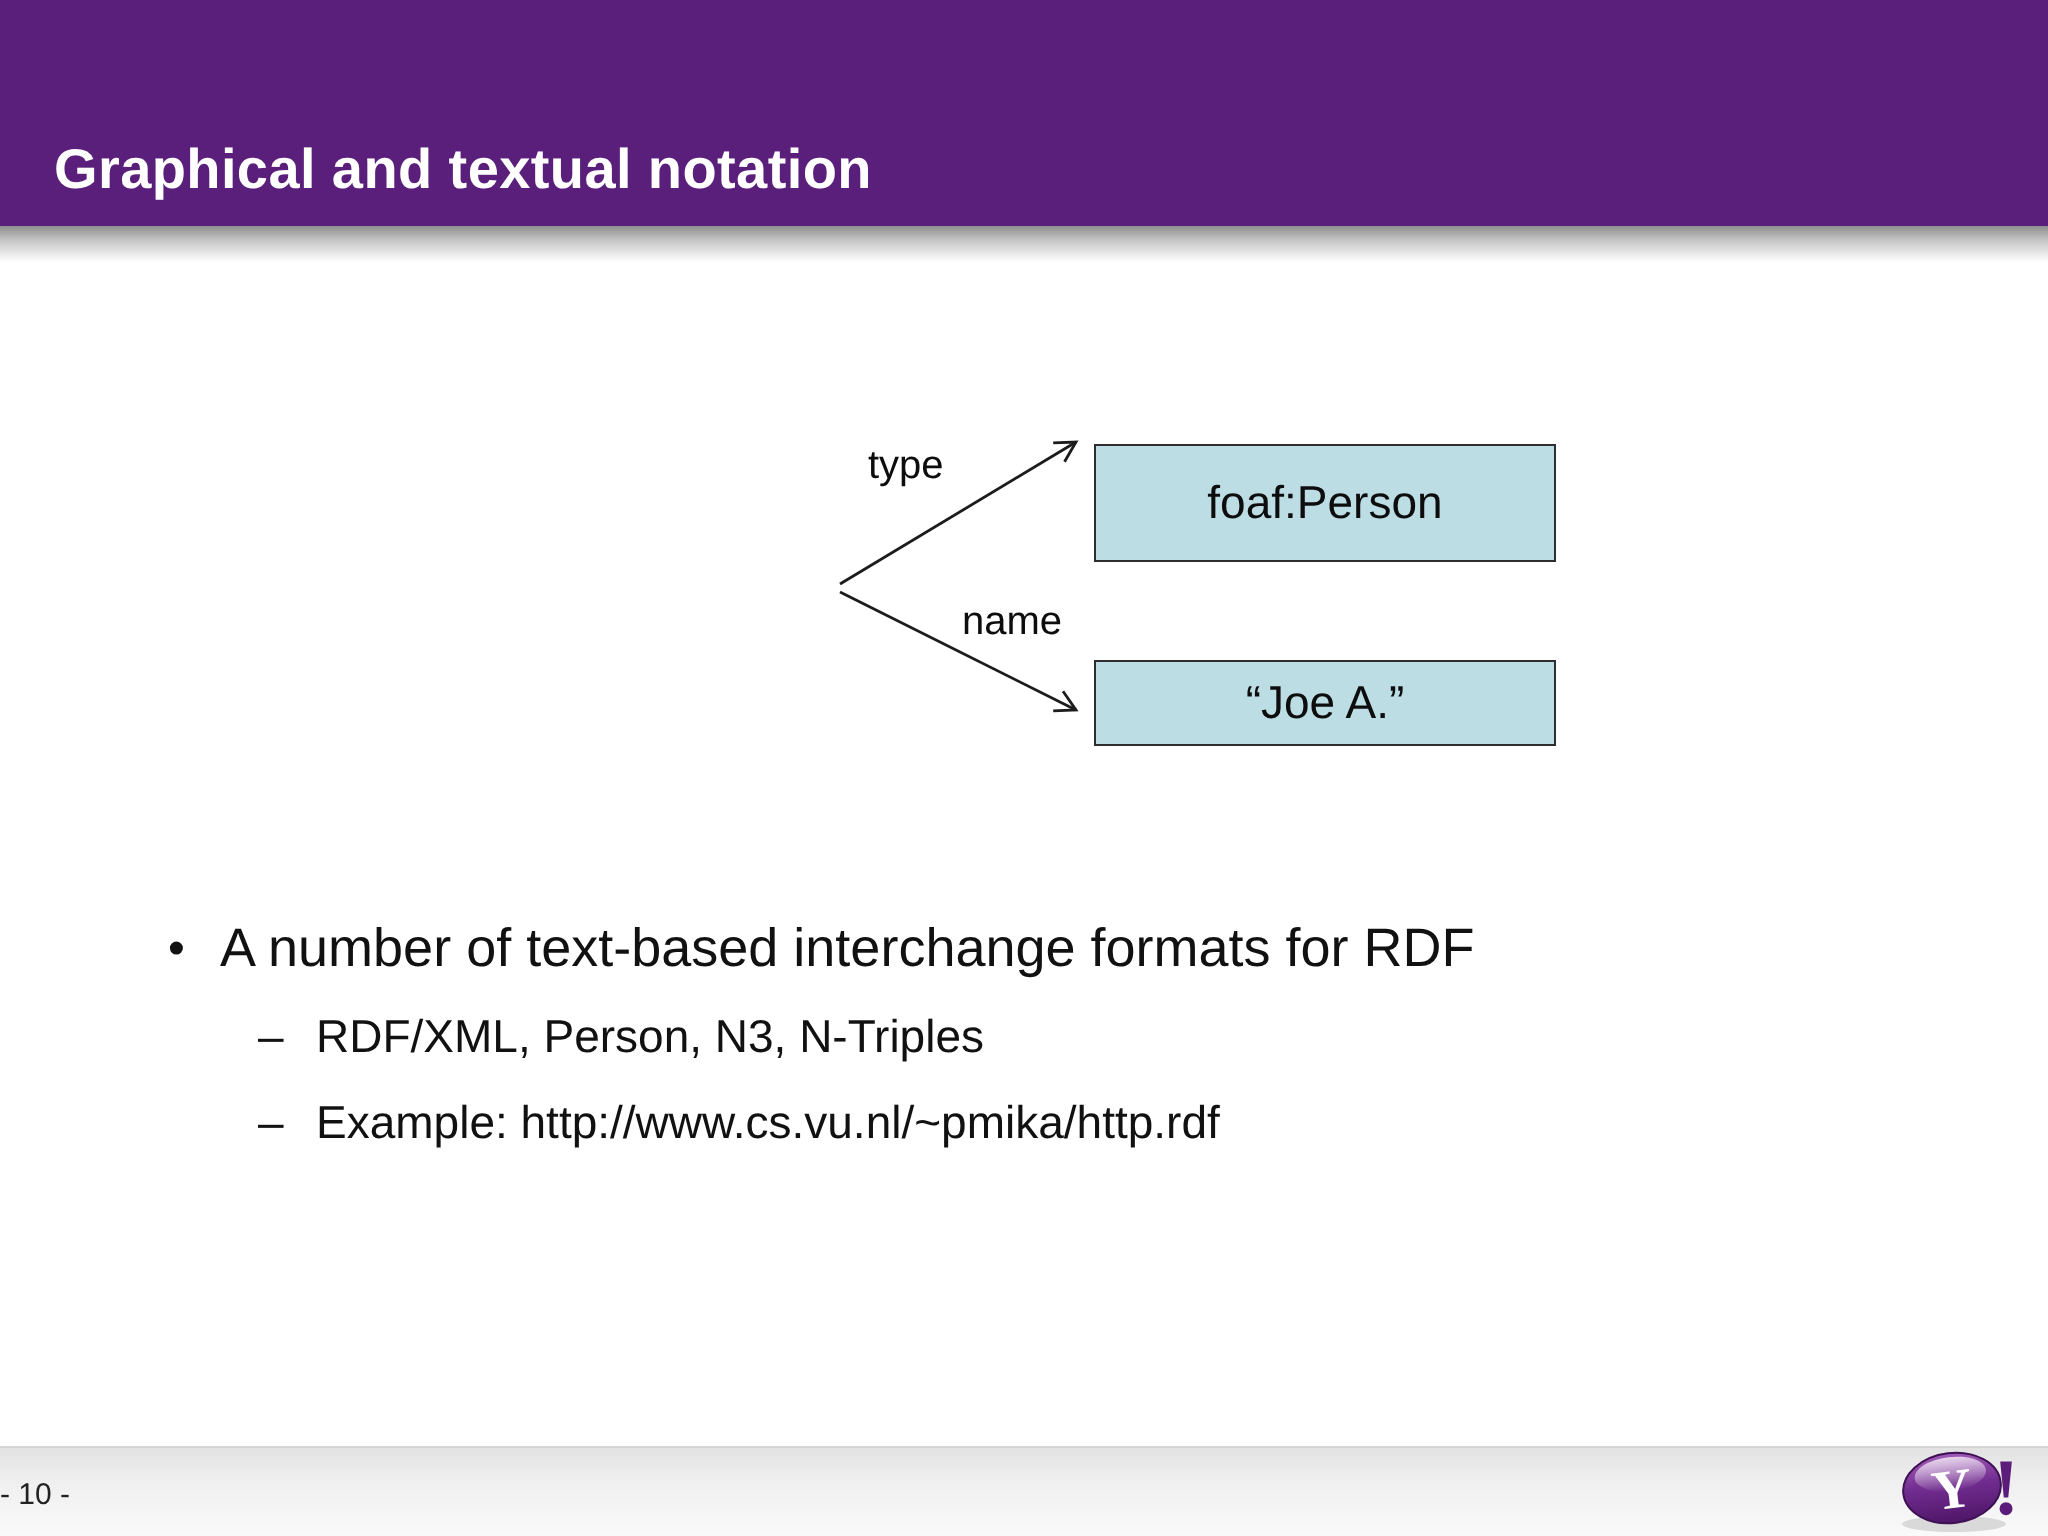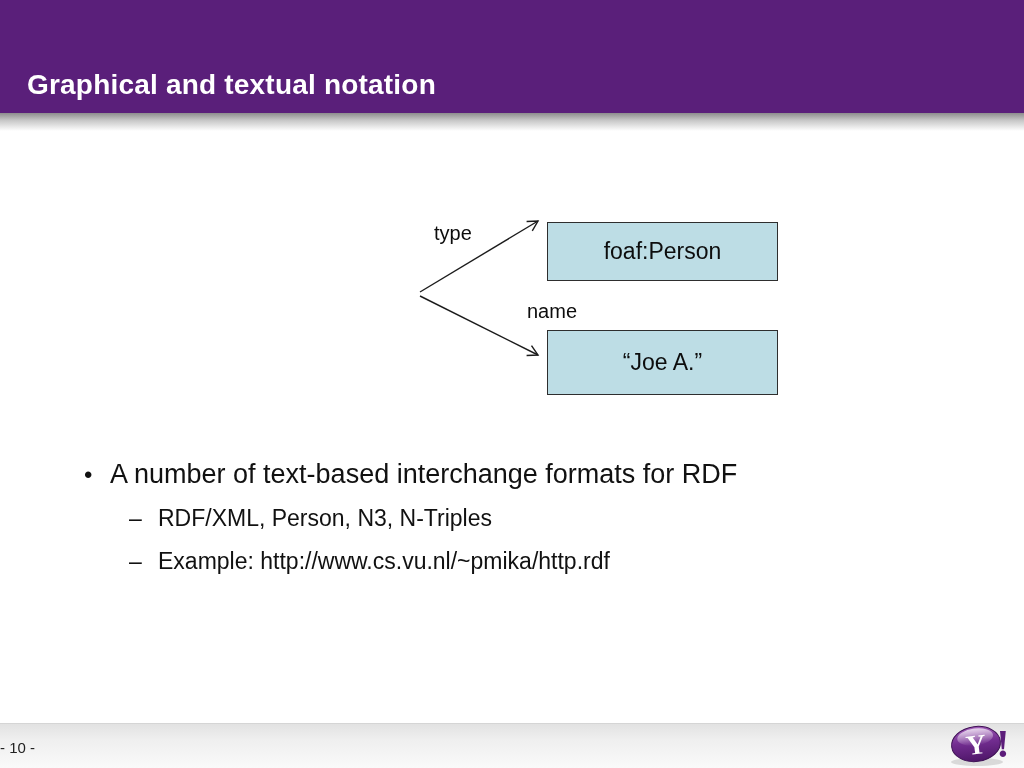--- a/index.html
+++ b/index.html
@@ -25,27 +25,27 @@
   }
   
   .diagram{position:absolute;left:0;top:131px;width:1024px;height:300px;}
   .node{
     position:absolute;background:#bddde5;border:1px solid #2e2e2e;
     display:flex;align-items:center;justify-content:center;
     font-size:23px;color:#0d0d0d;box-sizing:border-box;white-space:nowrap;
   }
   .node-stadium{left:180px;top:134px;width:238px;height:58px;border-radius:29px;}
   .node-rect-top{left:547px;top:57px;width:231px;height:59px;margin-top:34px;}
-  .node-rect-bottom{left:547px;top:199px;width:231px;height:65px;}
+  .node-rect-bottom{left:547px;top:199px;width:231px;height:43px;}
   .edge-svg{position:absolute;left:0;top:0;width:1024px;height:300px;pointer-events:none;}
   .edge-label{
     position:absolute;font-size:20px;color:#0d0d0d;white-space:nowrap;
   }
   .edge-label-type{left:434px;top:91px;}
-  .edge-label-name{left:481px;top:169px;margin-left:46px;}
+  .edge-label-name{left:481px;top:169px;}
   
   .bullets{position:absolute;left:0;top:0;width:1024px;}
   .bullet-line{position:absolute;display:flex;align-items:flex-start;white-space:nowrap;}
   .bullet-main{left:84px;top:459px;font-size:27px;}
   .bullet-main .marker{width:26px;font-size:24px;padding-top:2px;}
   .bullet-sub1{left:129px;top:505px;font-size:23px;}
   .bullet-sub2{left:129px;top:548px;font-size:23px;}
   .bullet-line.sub .marker{width:29px;}
   
   .footer{

